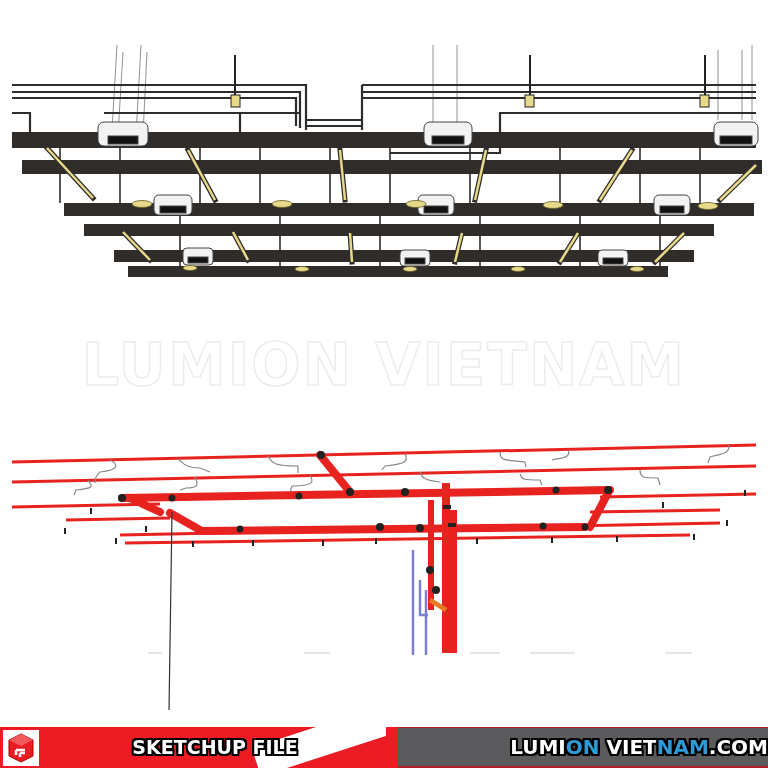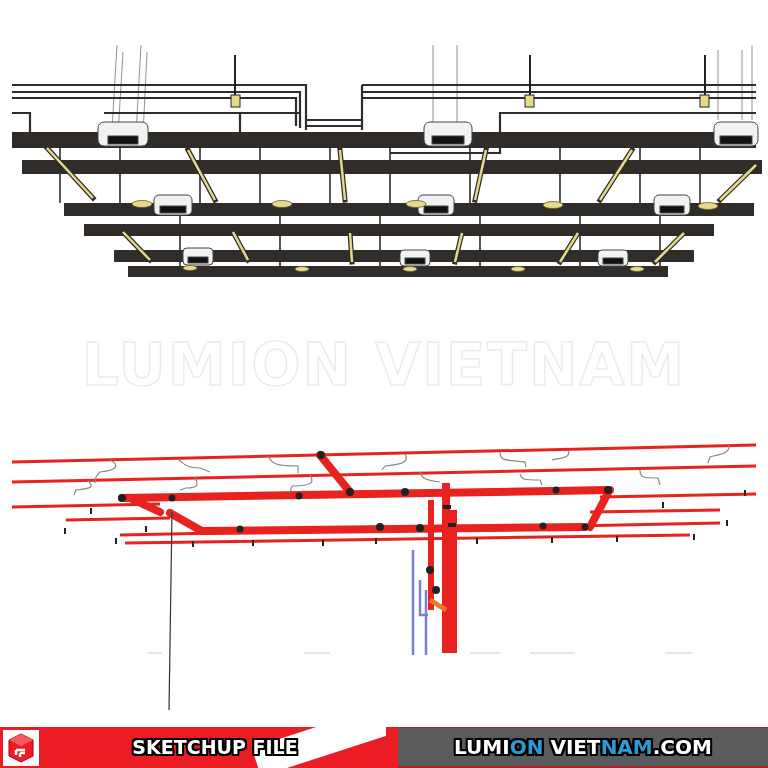--- a/index.html
+++ b/index.html
@@ -13,21 +13,21 @@
     color: #ffffff; -webkit-text-stroke: 1.5px #ececec; line-height: 70px; }
   #banner { position: absolute; left: 0; top: 727px; width: 768px; height: 41px; }
   #banner-left { position: absolute; left: 0; top: 0; width: 398px; height: 41px; background: #ec1c24; overflow: hidden; }
   #banner-left .stripe { position: absolute; left: 250px; top: -20px; width: 260px; height: 30px; background: #ffffff; transform: rotate(-18deg); }
   #logo { position: absolute; left: 3px; top: 3px; width: 36px; height: 36px; background: #ffffff; }
   #banner-left-text { position: absolute; left: 100px; top: 0; width: 230px; height: 41px; line-height: 41px; text-align: center;
     font-family: "DejaVu Sans", sans-serif; font-weight: bold; font-size: 19px; color: #ffffff;
     text-shadow: -2px -2px 0 #000, 2px -2px 0 #000, -2px 2px 0 #000, 2px 2px 0 #000, 0 2px 0 #000, 0 -2px 0 #000, 2px 0 0 #000, -2px 0 0 #000; }
   #banner-right { position: absolute; left: 398px; top: 0; width: 370px; height: 41px; background: #5b5b5d; border-top: 1px solid #b02025; border-bottom: 2px solid #b02025; box-sizing: border-box; }
   #banner-right .redcap { position: absolute; left: -12px; top: -1px; width: 12px; height: 41px; background: #ec1c24; }
-  #banner-right-text { position: absolute; left: 0; top: 0; width: 370px; height: 38px; line-height: 38px; text-align: center;
+  #banner-right-text { position: absolute; left: 0; top: 0; width: 370px; height: 38px; line-height: 38px; text-align: right;
     font-family: "DejaVu Sans", sans-serif; font-weight: bold; font-size: 20px; color: #ffffff;
     text-shadow: -2px -2px 0 #000, 2px -2px 0 #000, -2px 2px 0 #000, 2px 2px 0 #000, 0 2px 0 #000, 0 -2px 0 #000, 2px 0 0 #000, -2px 0 0 #000; }
   .blue { color: #2d9ad6; }
 </style>
 </head>
 <body>
 
 <div id="mep-view" class="panel">
   <svg width="768" height="250" viewBox="0 0 768 250">
 

